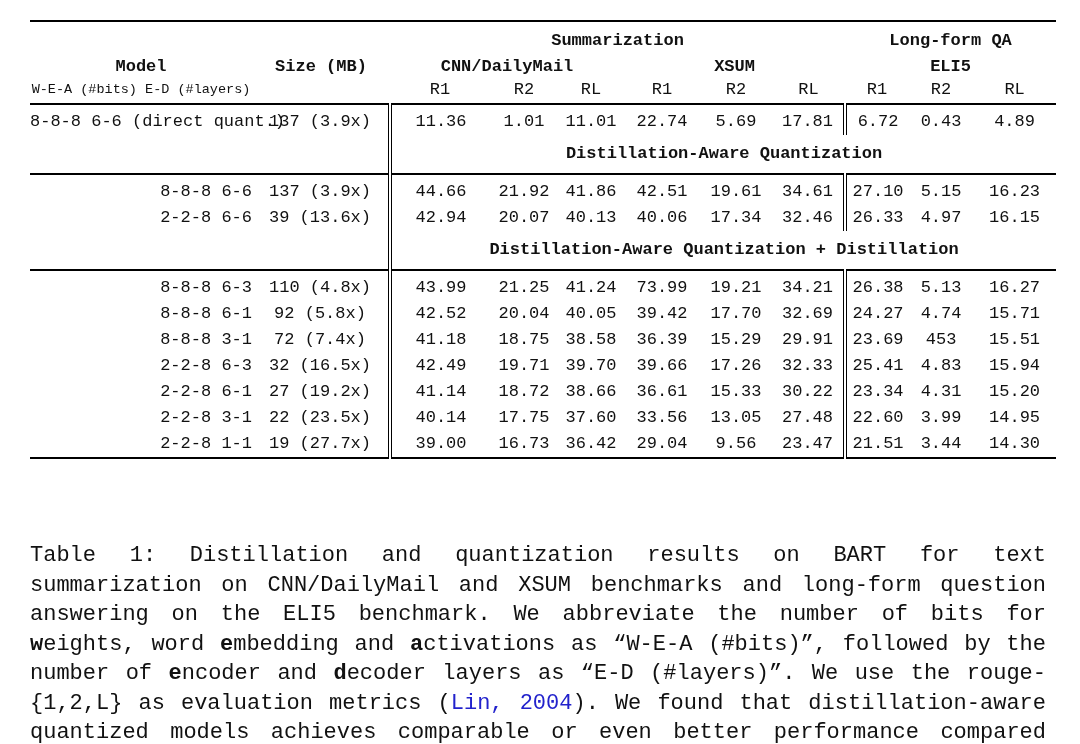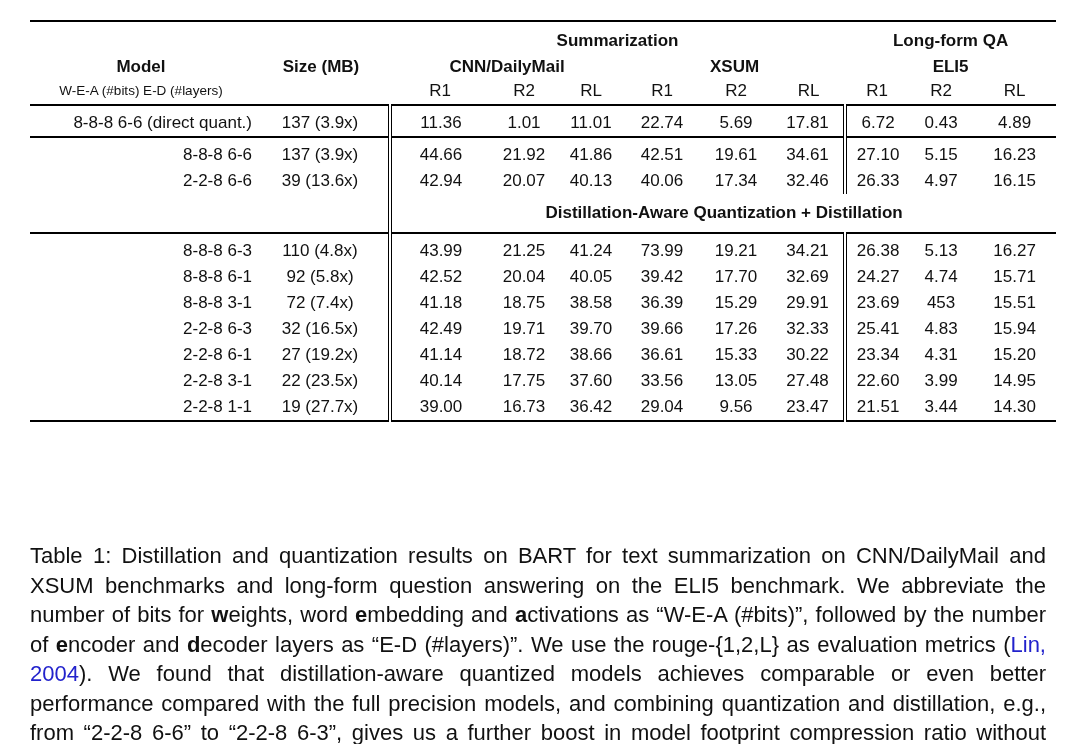--- a/index.html
+++ b/index.html
@@ -3,21 +3,21 @@
 <meta charset="utf-8">
 <style>
   * { box-sizing: border-box; }
   html, body { margin: 0; padding: 0; background: #ffffff; }
   .page {
     position: relative;
     width: 1080px;
     height: 744px;
     background: #ffffff;
     color: #111111;
-    font-family: Liberation Sans, sans-serif;
+    font-family: Liberation Mono, monospace;
     overflow: hidden;
   }
 
   table.results {
     position: absolute;
     left: 30px;
     top: 20px;
     width: 1026px;
     border-collapse: collapse;
     table-layout: fixed;
@@ -125,20 +125,24 @@
           <td class="val-cell dr">11.36</td>
           <td class="val-cell">1.01</td>
           <td class="val-cell">11.01</td>
           <td class="val-cell">22.74</td>
           <td class="val-cell">5.69</td>
           <td class="val-cell">17.81</td>
           <td class="val-cell dr">6.72</td>
           <td class="val-cell">0.43</td>
           <td class="val-cell">4.89</td>
         </tr>
+        <tr class="title-row">
+          <td colspan="2"></td>
+          <td colspan="9" class="section-title dr">Distillation-Aware Quantization</td>
+        </tr>
       </tbody>
     <tbody class="block">
         <tr class="data-row">
           <td class="model-cell">8-8-8 6-6</td>
           <td class="size-cell">137 (3.9x)</td>
           <td class="val-cell dr">44.66</td>
           <td class="val-cell">21.92</td>
           <td class="val-cell">41.86</td>
           <td class="val-cell">42.51</td>
           <td class="val-cell">19.61</td>

